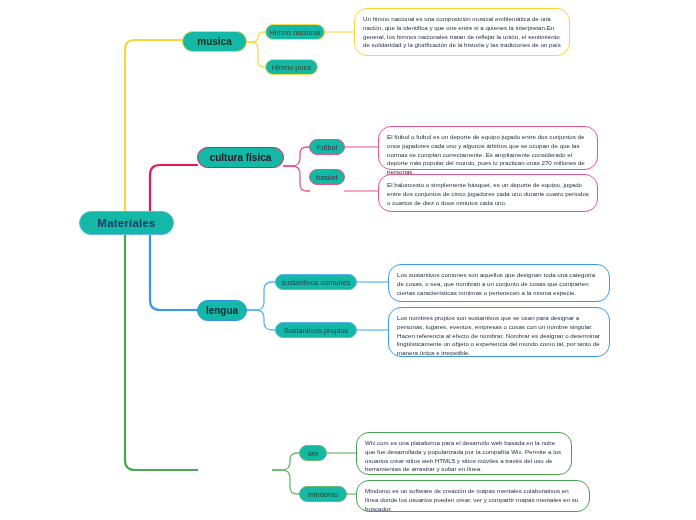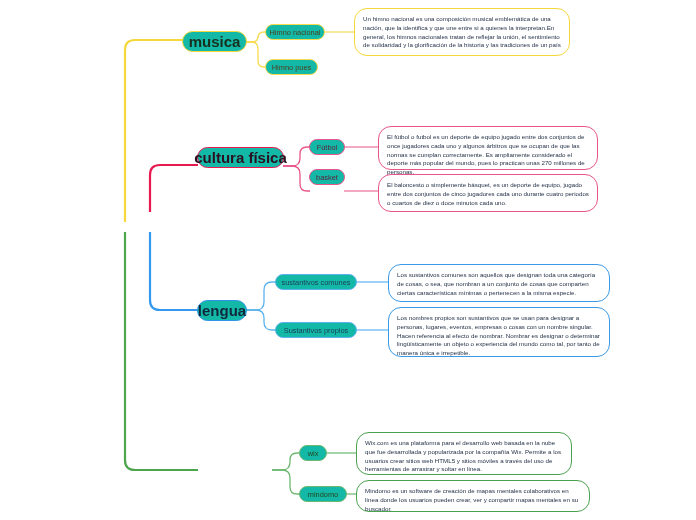--- a/index.html
+++ b/index.html
@@ -34,21 +34,21 @@
   .root {
     border: 1.6px solid #63b6e8;
     color: #1b3a6b;
     font-weight: bold;
     font-size: 11.5px;
     letter-spacing: .2px;
   }
   .topic {
     border: 1.6px solid;
     font-weight: bold;
-    font-size: 15px;
+    font-size: 10px;
     color: #17301d;
     align-items: center;
   }
   .topic.c-musica   { border-color: #f5d83a; }
   .topic.c-cultura  { border-color: #e8194f; color:#2a1020; }
   .topic.c-lengua   { border-color: #2f93e8; color:#10283d; }
   .topic.c-tecno    { border-color: #3f9e46; color:#12301a; }
 
   .sub {
     border: 1.3px solid;
@@ -103,20 +103,23 @@
     <path d="M357,282 L388,282" fill="none" stroke="#5cb2ee" stroke-width="1.2"></path>
     <path d="M357,330 L388,330" fill="none" stroke="#5cb2ee" stroke-width="1.2"></path>
 
     <path d="M125,232 L125,460 Q125,470 135,470 L198,470" fill="none" stroke="#4ca64c" stroke-width="2.2"></path>
     <path d="M272,470 L282,470 Q290,470 290,462 L290,460 Q290,453 297,453 L300,453" fill="none" stroke="#6cb870" stroke-width="1.3"></path>
     <path d="M272,470 L282,470 Q290,470 290,478 L290,487 Q290,494 297,494 L300,494" fill="none" stroke="#6cb870" stroke-width="1.3"></path>
     <path d="M326,453 L356,453" fill="none" stroke="#6cb870" stroke-width="1.2"></path>
     <path d="M326,494 L356,494" fill="none" stroke="#6cb870" stroke-width="1.2"></path>
   </svg>
 
+  <div class="node root" style="left:79px; top:211px; width:95px; height:24px;">
+    <span>Materiales</span>
+  </div>
 
   <div class="node topic c-musica" style="left:182px; top:31px; width:65px; height:21px;">
     <span>musica</span>
   </div>
   <div class="node sub c-musica" style="left:265px; top:24px; width:60px; height:16px;">
     <span>Himno nacional</span>
   </div>
   <div class="node sub c-musica" style="left:265px; top:59px; width:53px; height:16px;">
     <span>Himno pues</span>
   </div>

